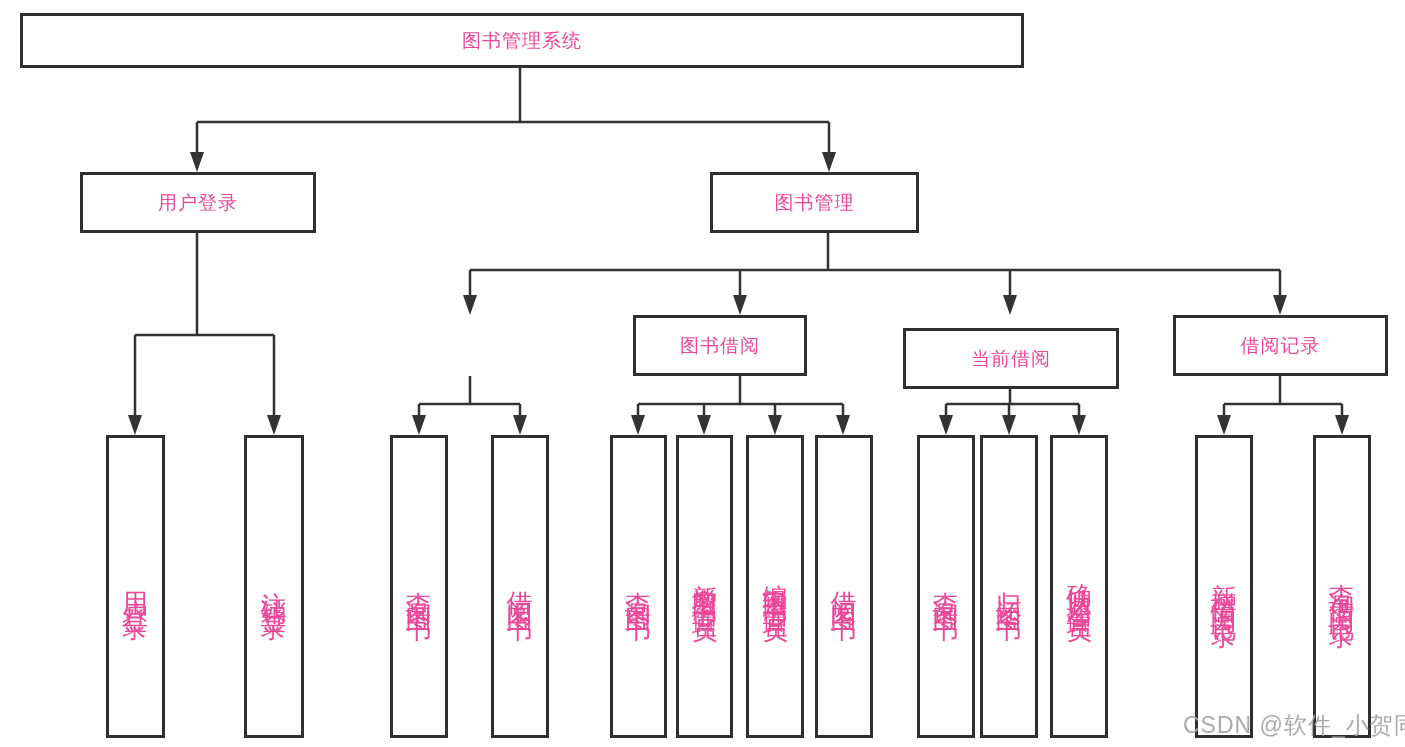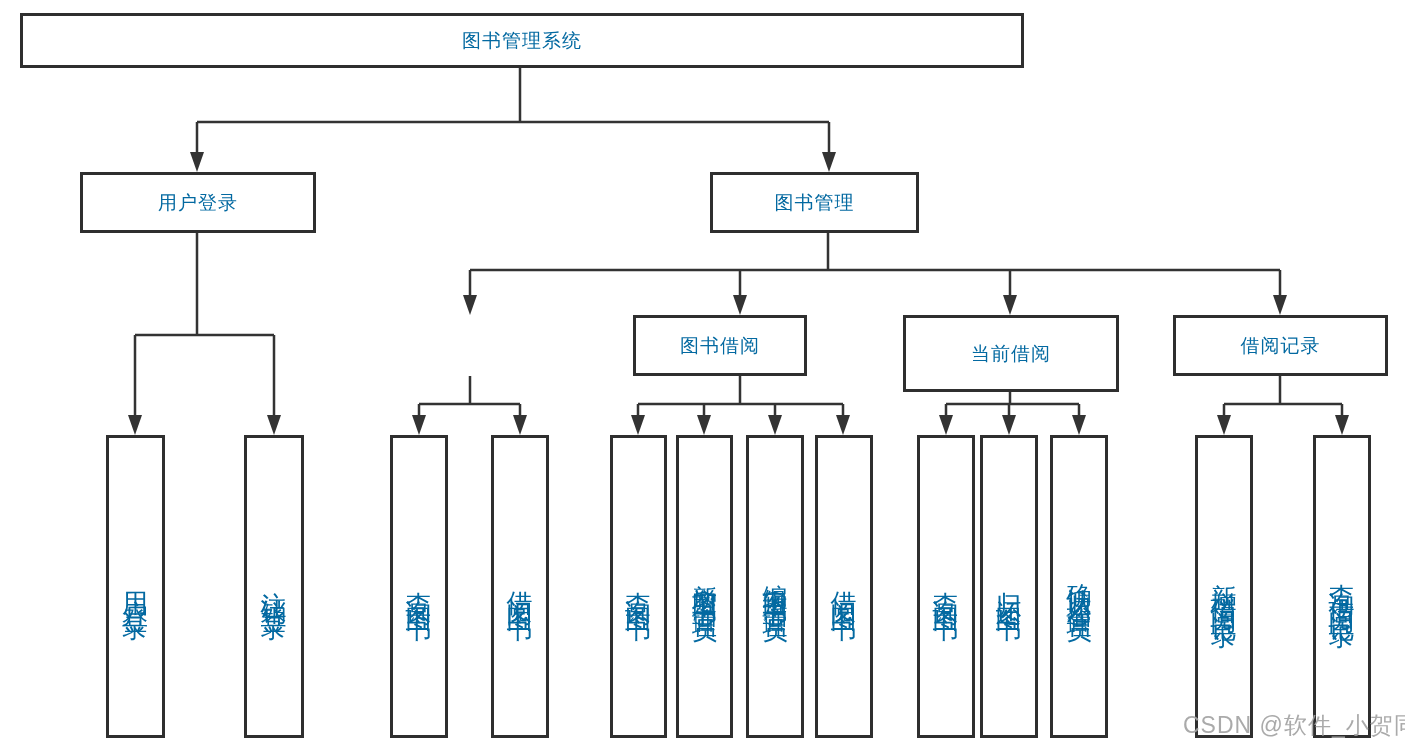--- a/index.html
+++ b/index.html
@@ -20,21 +20,21 @@
   }
   .node, .leaf {
     position: absolute;
     box-sizing: border-box;
     background: #ffffff;
     border: 3px solid #2f2f2f;
     display: flex;
     align-items: center;
     justify-content: center;
     z-index: 1;
-    color: #0369a1;
+    color: #ec4899;
   }
   .node {
     font-size: 19px;
     letter-spacing: 1px;
     white-space: nowrap;
   }
   .leaf {
     writing-mode: vertical-rl;
     text-orientation: mixed;
     font-size: 26px;
@@ -103,21 +103,21 @@
       <polygon points="1335,415 1349,415 1342,435"></polygon>
     </g>
   </svg>
 
   <div class="node" style="left:20px; top:13px; width:1004px; height:55px;">图书管理系统</div>
 
   <div class="node" style="left:80px; top:172px; width:236px; height:61px;">用户登录</div>
   <div class="node" style="left:710px; top:172px; width:209px; height:61px;">图书管理</div>
 
   <div class="node" style="left:633px; top:315px; width:174px; height:61px;">图书借阅</div>
-  <div class="node" style="left:903px; top:315px; width:216px; height:77px;">当前借阅</div>
+  <div class="node" style="left:903px; top:328px; width:216px; height:61px;">当前借阅</div>
   <div class="node" style="left:1173px; top:315px; width:215px; height:61px;">借阅记录</div>
 
   <div class="leaf" style="left:106px; top:435px; width:59px; height:303px;">用户登录</div>
   <div class="leaf" style="left:244px; top:435px; width:60px; height:303px;">注销登录</div>
 
   <div class="leaf" style="left:390px; top:435px; width:58px; height:303px;">查询图书</div>
   <div class="leaf" style="left:491px; top:435px; width:58px; height:303px;">借阅图书</div>
 
   <div class="leaf" style="left:610px; top:435px; width:57px; height:303px;">查询图书</div>
   <div class="leaf long" style="left:676px; top:435px; width:57px; height:303px;">新增图书（管理员）</div>

